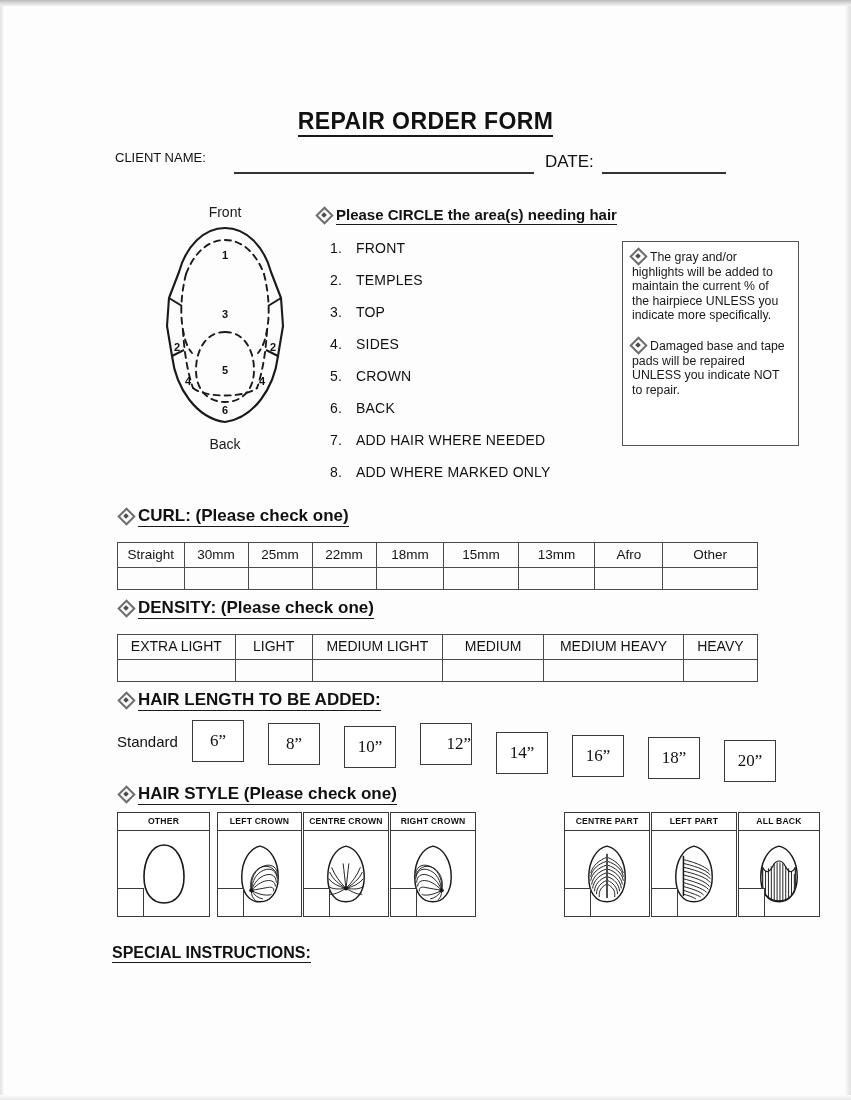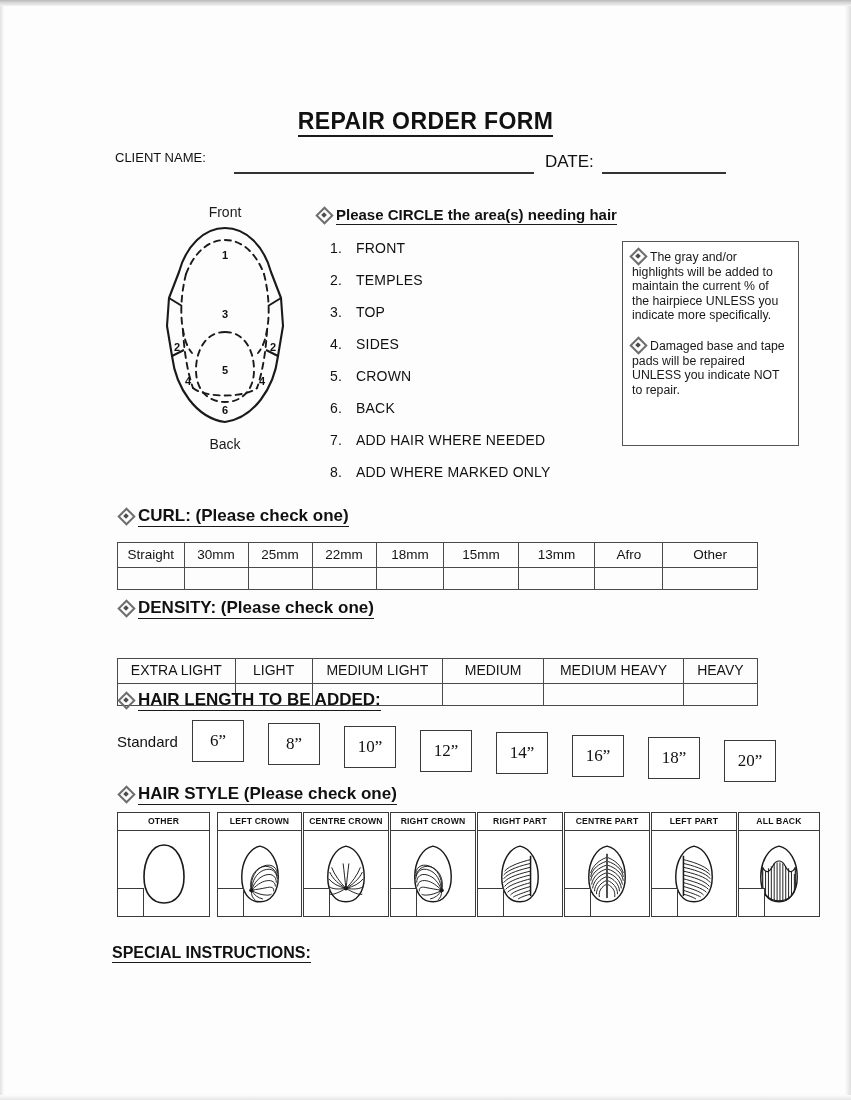--- a/index.html
+++ b/index.html
@@ -172,21 +172,21 @@
     color: #141414;
   }
   .check-table tr.labels td {
     height: 20px;
     font-size: 13.5px;
     padding: 1px 0 3px 0;
   }
   .check-table tr.boxes td { height: 19px; }
 
   #curl-table    { left: 117px; top: 542px; width: 641px; }
-  #density-table { left: 117px; top: 634px; width: 641px; margin-top: 24px; }
+  #density-table { left: 117px; top: 634px; width: 641px; }
   #density-table tr.labels td { font-size: 14px; }
 
   
   #length-row {
     left: 117px; top: 718px;
     width: 660px; height: 50px;
   }
   #length-standard-label {
     position: absolute;
     left: 0; top: 15px;
@@ -409,21 +409,21 @@
 
   <div class="abs section-heading" id="length-heading">
     <span class="diamond"></span><span class="ul">HAIR LENGTH TO BE ADDED:</span>
   </div>
 
   <div class="abs" id="length-row">
     <div id="length-standard-label">Standard</div>
     <div class="length-box" style="left:75px;  top:2px;">6”</div>
     <div class="length-box" style="left:151px; top:5px;">8”</div>
     <div class="length-box" style="left:227px; top:8px;">10”</div>
-    <div class="length-box" style="left:303px; top:12px;">12”</div>
+    <div class="length-box" style="left:303px; top:5px;text-align:right;">12”</div>
     <div class="length-box" style="left:379px; top:14px;">14”</div>
     <div class="length-box" style="left:455px; top:17px;">16”</div>
     <div class="length-box" style="left:531px; top:19px;">18”</div>
     <div class="length-box" style="left:607px; top:22px;">20”</div>
   </div>
 
   <div class="abs section-heading" id="style-heading">
     <span class="diamond"></span><span class="ul">HAIR STYLE (Please check one)</span>
   </div>
 
@@ -501,42 +501,20 @@
             <path d="M34 50 C 29 53 23 55 18 55 C 14 55 13 54 13 54"></path>
             <path d="M34 50 C 31 55 27 58 22 59"></path>
             <path d="M34 50 C 34 55 33 58 30 60"></path>
           </g>
           <circle cx="34" cy="50" r="2.2" fill="#1a1a1a"></circle>
         </svg>
       </div>
       <div class="tickbox"></div>
     </div>
 
-    <div class="style-cell" style="left:360px; width:86px;">
-      <div class="cap">RIGHT PART</div>
-      <div class="glyph">
-        <svg width="48" height="66" viewBox="0 0 50 66">
-          <path d="M25 4 C 36 6 44 20 44 36 C 44 52 36 62 25 62 C 13 62 6 52 6 36 C 6 20 14 6 25 4 Z" fill="none" stroke="#1a1a1a" stroke-width="1.5"></path>
-          <g stroke="#1a1a1a" stroke-width="1" fill="none">
-            <path d="M36 18 C 28 20 14 24 9 30"></path>
-            <path d="M36 22 C 27 24 13 28 8 34"></path>
-            <path d="M36 26 C 27 28 12 32 8 38"></path>
-            <path d="M36 30 C 27 32 12 36 8 42"></path>
-            <path d="M36 34 C 27 36 13 40 9 46"></path>
-            <path d="M36 38 C 28 40 14 44 10 49"></path>
-            <path d="M36 42 C 28 44 16 48 12 52"></path>
-            <path d="M36 46 C 29 48 18 51 15 55"></path>
-            <path d="M36 50 C 30 52 21 55 18 57"></path>
-            <path d="M36 54 C 32 55 26 57 23 59"></path>
-          </g>
-          <path d="M36 14 L 36 56" stroke="#1a1a1a" stroke-width="1.6" fill="none"></path>
-        </svg>
-      </div>
-      <div class="tickbox"></div>
-    </div>
 
     <div class="style-cell" style="left:447px; width:86px;">
       <div class="cap">CENTRE PART</div>
       <div class="glyph">
         <svg width="48" height="66" viewBox="0 0 50 66">
           <path d="M25 4 C 36 6 44 20 44 36 C 44 52 36 62 25 62 C 13 62 6 52 6 36 C 6 20 14 6 25 4 Z" fill="none" stroke="#1a1a1a" stroke-width="1.5"></path>
           <g stroke="#1a1a1a" stroke-width="1" fill="none">
             <path d="M24 16 C 18 18 10 24 8 32"></path>
             <path d="M24 20 C 17 22 9 28 8 36"></path>
             <path d="M24 24 C 17 26 9 32 8 40"></path>

